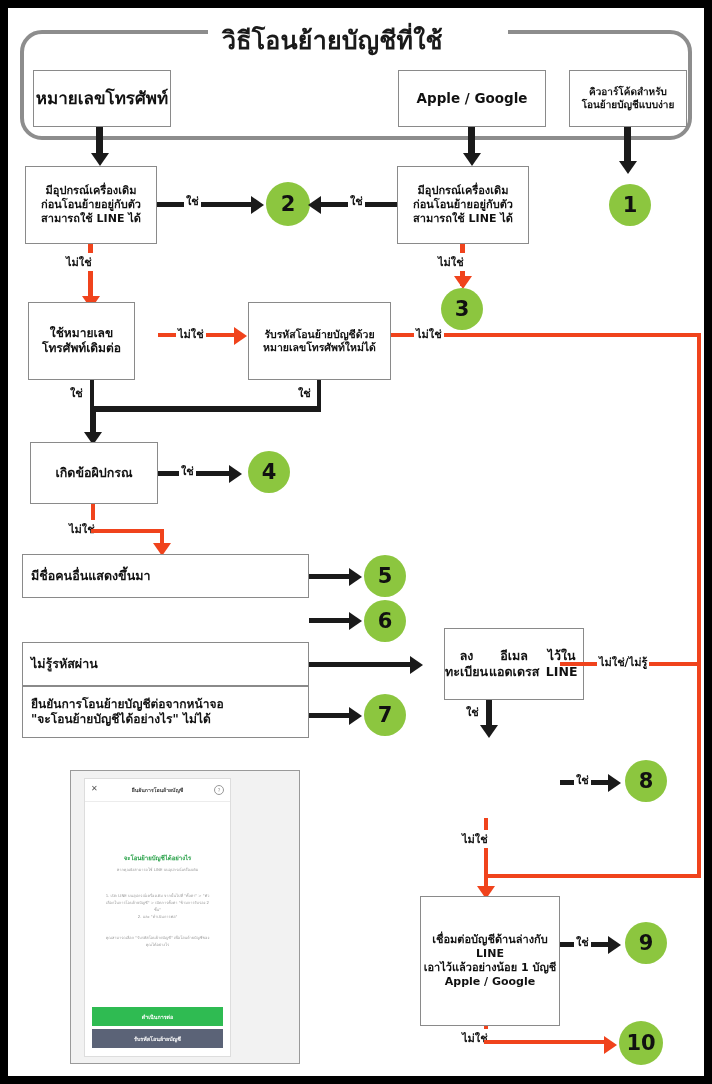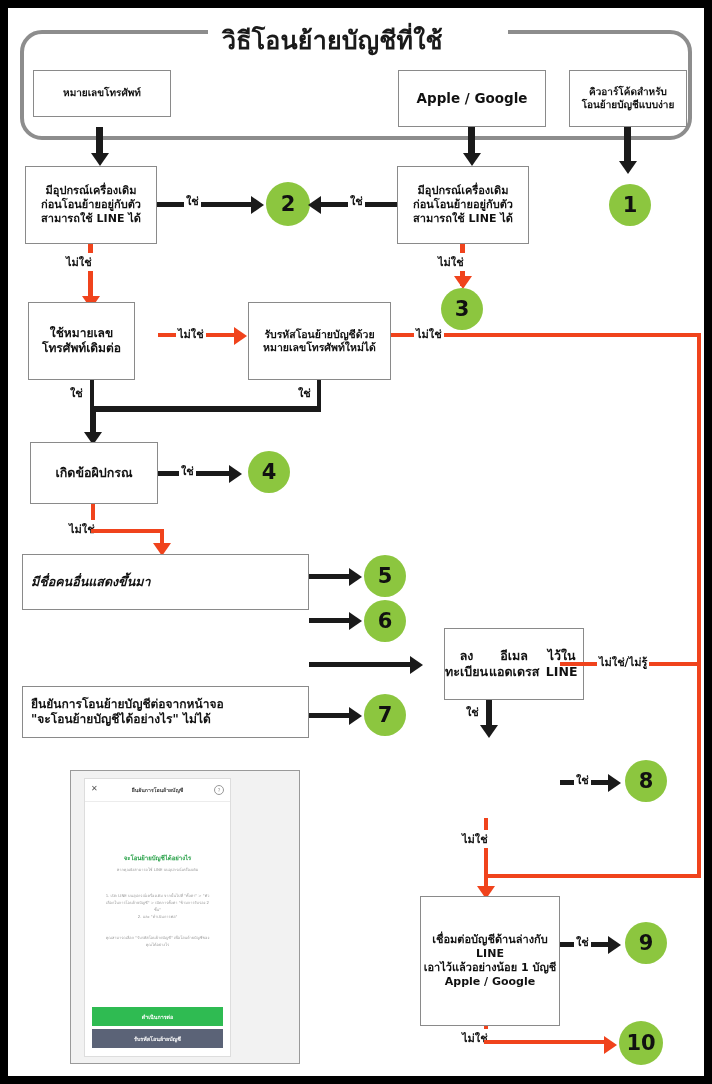--- a/index.html
+++ b/index.html
@@ -67,21 +67,21 @@
 </head>
 <body>
 
 <div id="page">
   <div id="canvas">
 
     <div class="group-frame" style="left:12px;top:22px;width:672px;height:110px;"></div>
     <div class="title-mask" style="left:200px;top:10px;width:300px;height:34px;"></div>
     <div class="title" style="left:214px;top:12px;font-size:25px;">วิธีโอนย้ายบัญชีที่ใช้</div>
 
-    <div class="box" style="left:25px;top:62px;width:138px;height:47px;font-size:10px;">
+    <div class="box" style="left:25px;top:62px;width:138px;height:57px;font-size:17px;">
       <span>หมายเลขโทรศัพท์</span>
     </div>
 
     <div class="box" style="left:390px;top:62px;width:148px;height:57px;font-size:13.5px;">
       <span>Apple / Google</span>
     </div>
 
     <div class="box" style="left:561px;top:62px;width:118px;height:57px;font-size:10px;flex-direction:column;">
       <span>คิวอาร์โค้ดสำหรับ</span>
       <span>โอนย้ายบัญชีแบบง่าย</span>
@@ -169,22 +169,25 @@
     <div class="circ" style="left:240px;top:443px;width:42px;height:42px;font-size:21px;">
       <span>4</span>
     </div>
 
     <div class="ln red" style="left:83px;top:496px;width:4px;height:26px;"></div>
     <div class="lbl" style="left:59px;top:512px;font-size:11px;">ไม่ใช่</div>
     <div class="ln red" style="left:83px;top:521px;width:73px;height:4px;"></div>
     <div class="ln red" style="left:152px;top:521px;width:4px;height:18px;"></div>
     <div class="ah down red" style="left:145px;top:535px;"></div>
 
-    <div class="box left-al" style="left:14px;top:546px;width:287px;height:56px;font-size:12.5px;font-style:italic;">
+    <div class="box left-al" style="left:14px;top:546px;width:287px;height:44px;font-size:12.5px;">
       <span>มีชื่อคนอื่นแสดงขึ้นมา</span>
+    </div>
+    <div class="box left-al" style="left:14px;top:634px;width:287px;height:44px;font-size:12.5px;">
+      <span>ไม่รู้รหัสผ่าน</span>
     </div>
     <div class="box left-al" style="left:14px;top:678px;width:287px;height:52px;font-size:12px;flex-direction:column;align-items:flex-start;justify-content:center;">
       <span>ยืนยันการโอนย้ายบัญชีต่อจากหน้าจอ</span>
       <span>"จะโอนย้ายบัญชีได้อย่างไร" ไม่ได้</span>
     </div>
 
     <div class="ln" style="left:301px;top:566px;width:44px;height:5px;"></div>
     <div class="ah right" style="left:341px;top:559.5px;"></div>
     <div class="circ" style="left:356px;top:547px;width:42px;height:42px;font-size:21px;">
       <span>5</span>

